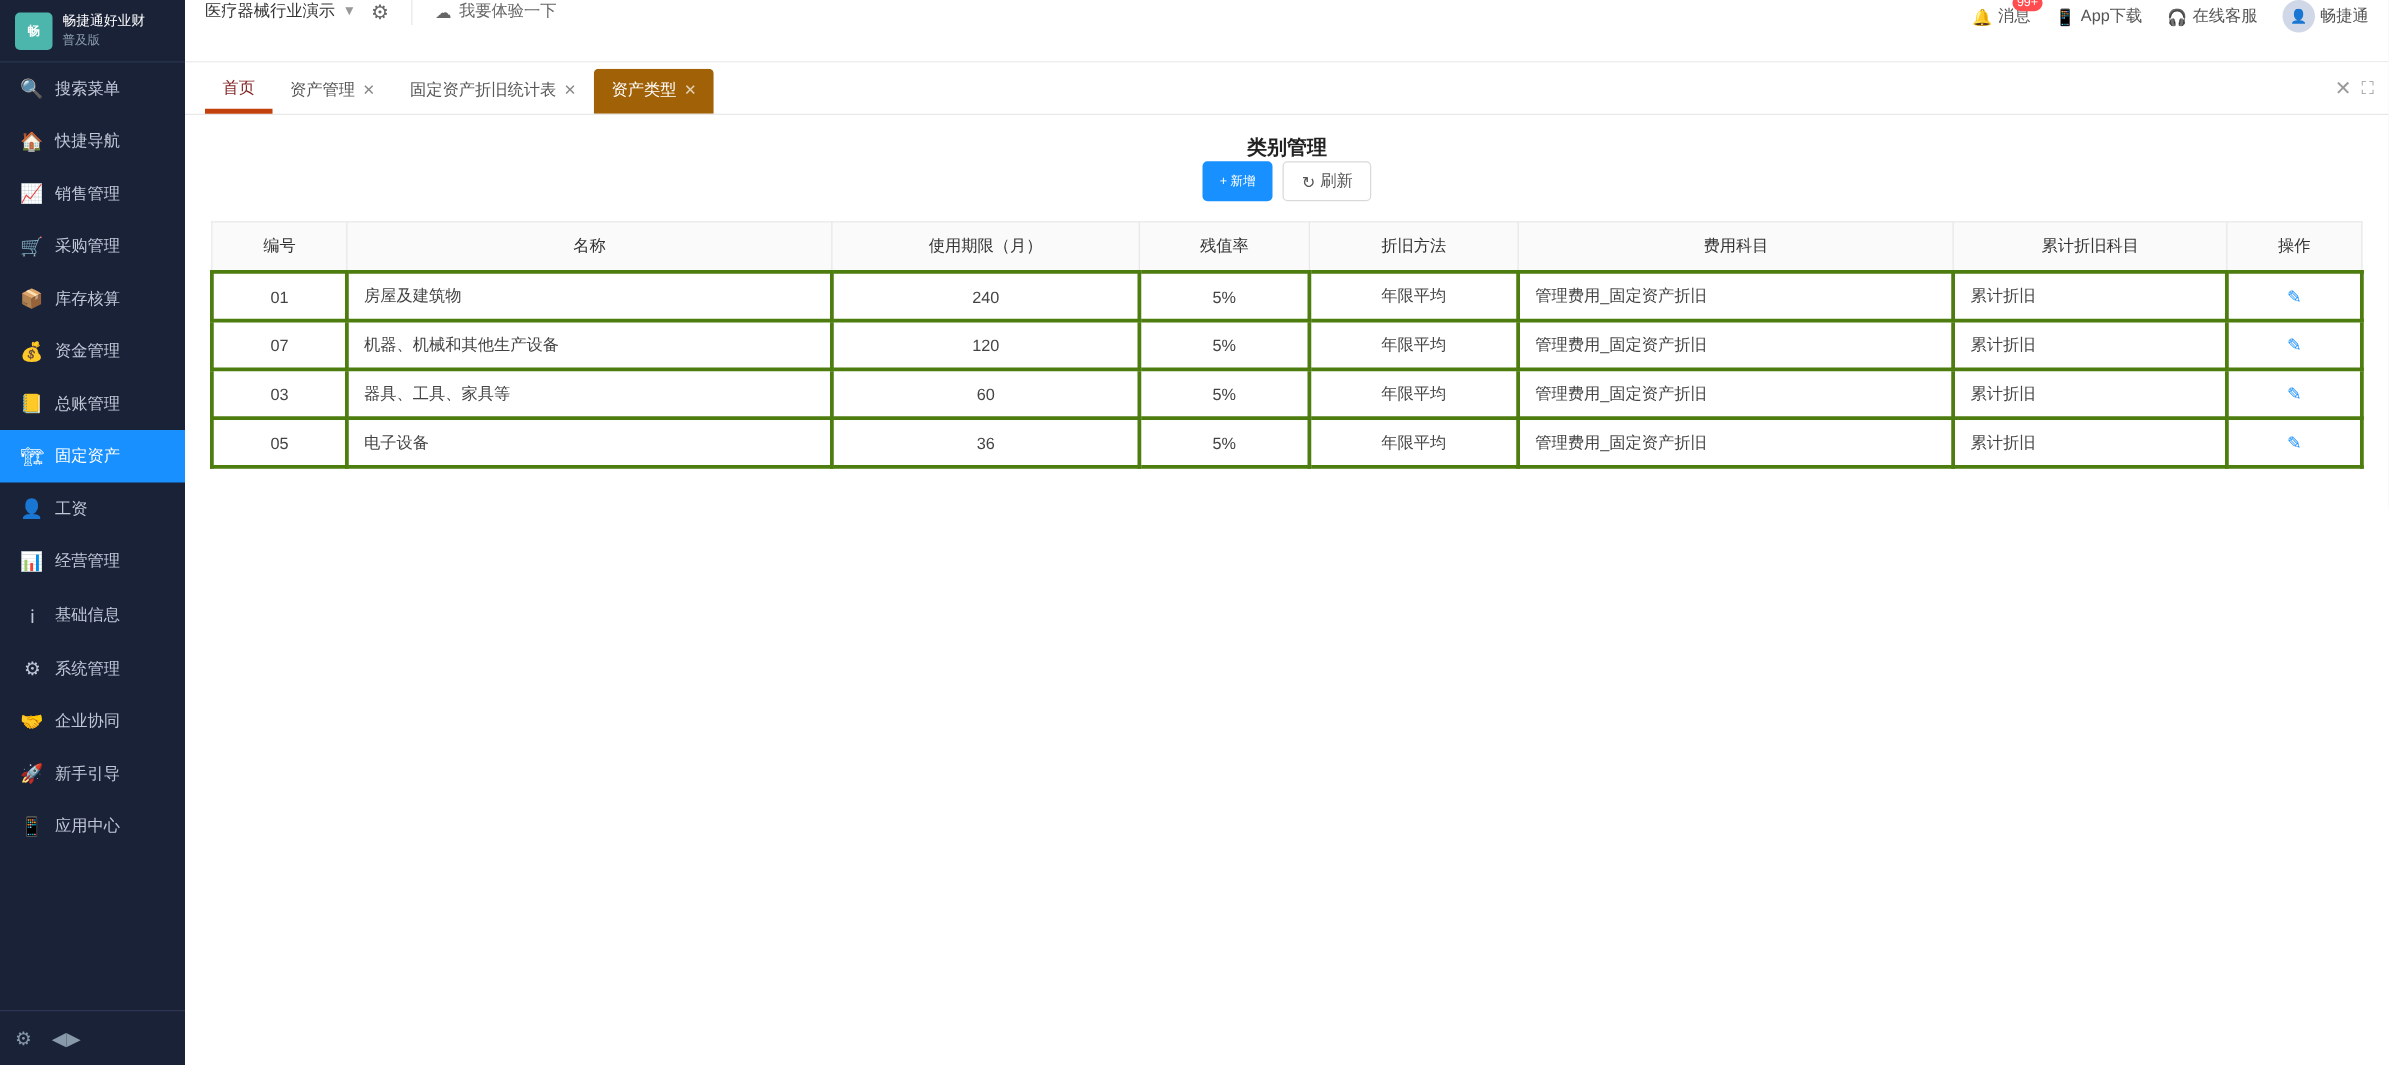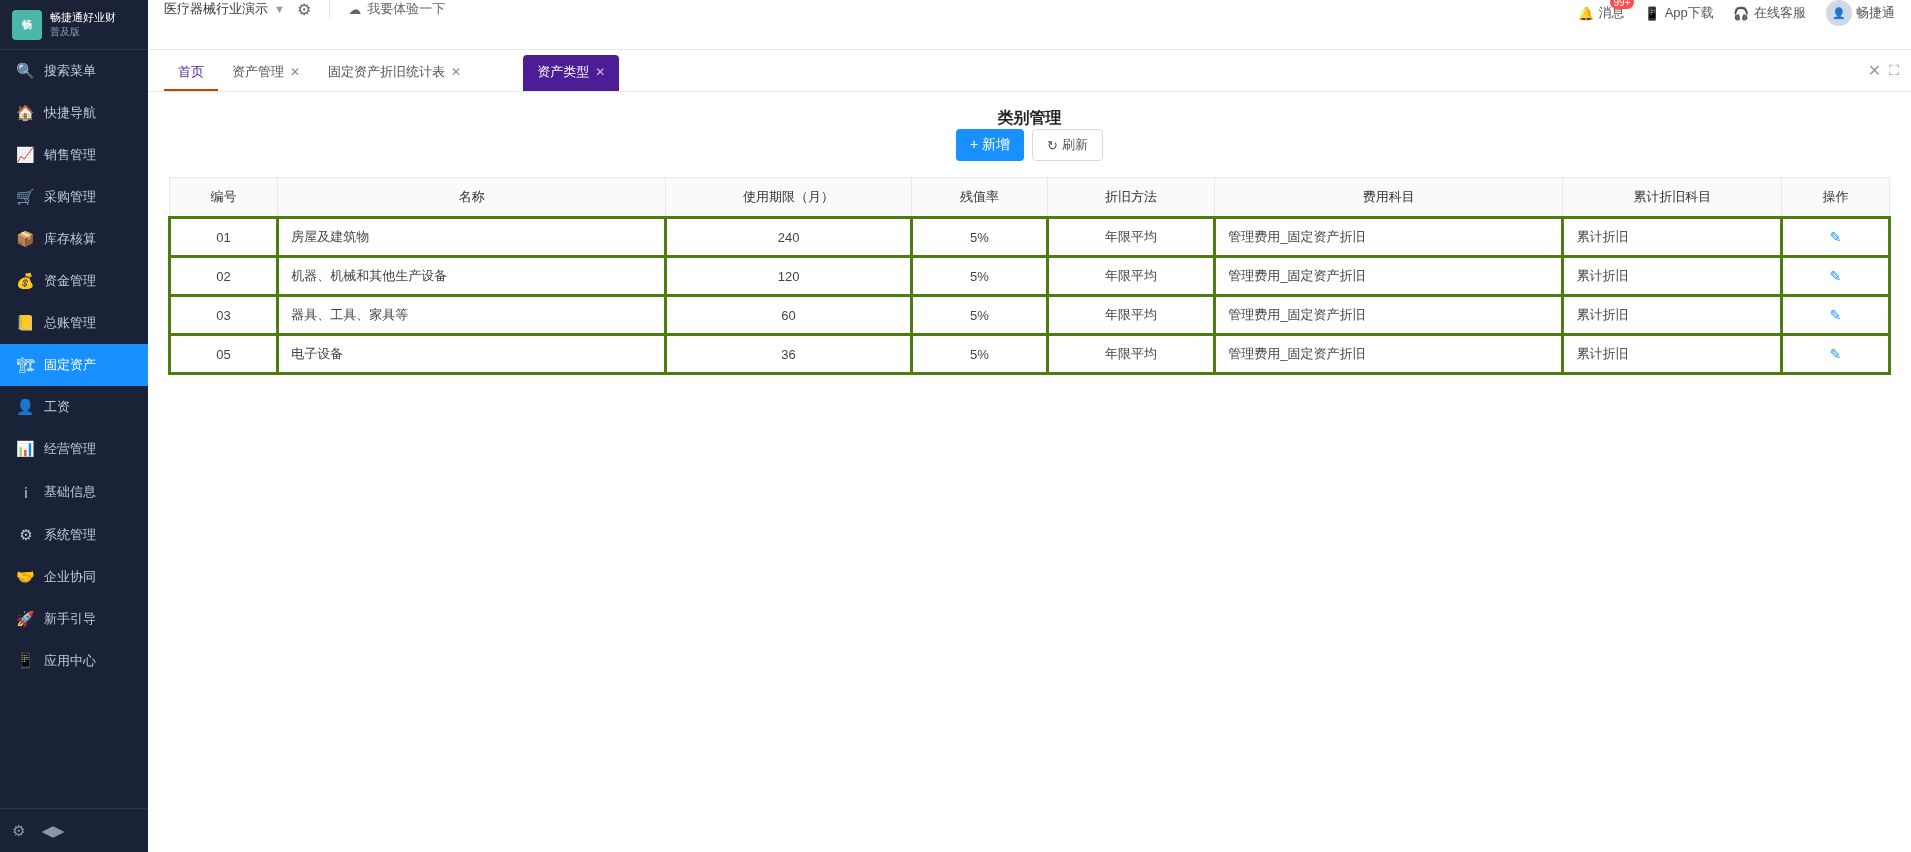--- a/index.html
+++ b/index.html
@@ -157,27 +157,26 @@
       align-items: center;
       gap: 6px;
       padding: 8px 14px;
       font-size: 13px;
       color: #555;
       cursor: pointer;
       border-bottom: 2px solid transparent;
       white-space: nowrap;
     }
     .tab.active {
-      background: #4c1d95;
+      background: #a16207;
       color: white;
       border-radius: 4px 4px 0 0;
-      margin-left: 48px;
     }
     .tab .close-btn { color: inherit; opacity: 0.7; font-size: 12px; }
-    .tab.home { border-bottom: 2px solid #c2410c; color: #4c1d95; background: none; }
+    .tab.home { border-bottom: 4px solid #c2410c; color: #7f1d1d; background: none; }
 
     
     .content {
       flex: 1;
       background: white;
       margin: 0;
       overflow: auto;
       padding: 16px 20px;
     }
 
@@ -191,21 +190,21 @@
     .page-title { font-size: 16px; font-weight: 600; color: #222; }
 
     .page-btns { display: flex; gap: 8px; }
     .btn-primary {
       background: #1890ff;
       color: white;
       border: none;
       padding: 6px 14px;
       border-radius: 4px;
       cursor: pointer;
-      font-size: 14px;
+      font-size: 10px;
       display: flex;
       align-items: center;
       gap: 4px;
     }
     .btn-default {
       background: white;
       color: #555;
       border: 1px solid #d9d9d9;
       padding: 6px 14px;
       border-radius: 4px;
@@ -415,21 +414,21 @@
       <td class="code">01</td>
       <td>房屋及建筑物</td>
       <td class="num">240</td>
       <td class="center">5%</td>
       <td class="center">年限平均</td>
       <td>管理费用_固定资产折旧</td>
       <td>累计折旧</td>
       <td class="center"><span class="edit-icon">✎</span></td>
     </tr>
           <tr>
-      <td class="code">02</td>
+      <td class="code">07</td>
       <td>机器、机械和其他生产设备</td>
       <td class="num">120</td>
       <td class="center">5%</td>
       <td class="center">年限平均</td>
       <td>管理费用_固定资产折旧</td>
       <td>累计折旧</td>
       <td class="center"><span class="edit-icon">✎</span></td>
     </tr>
           <tr>
       <td class="code">03</td>

